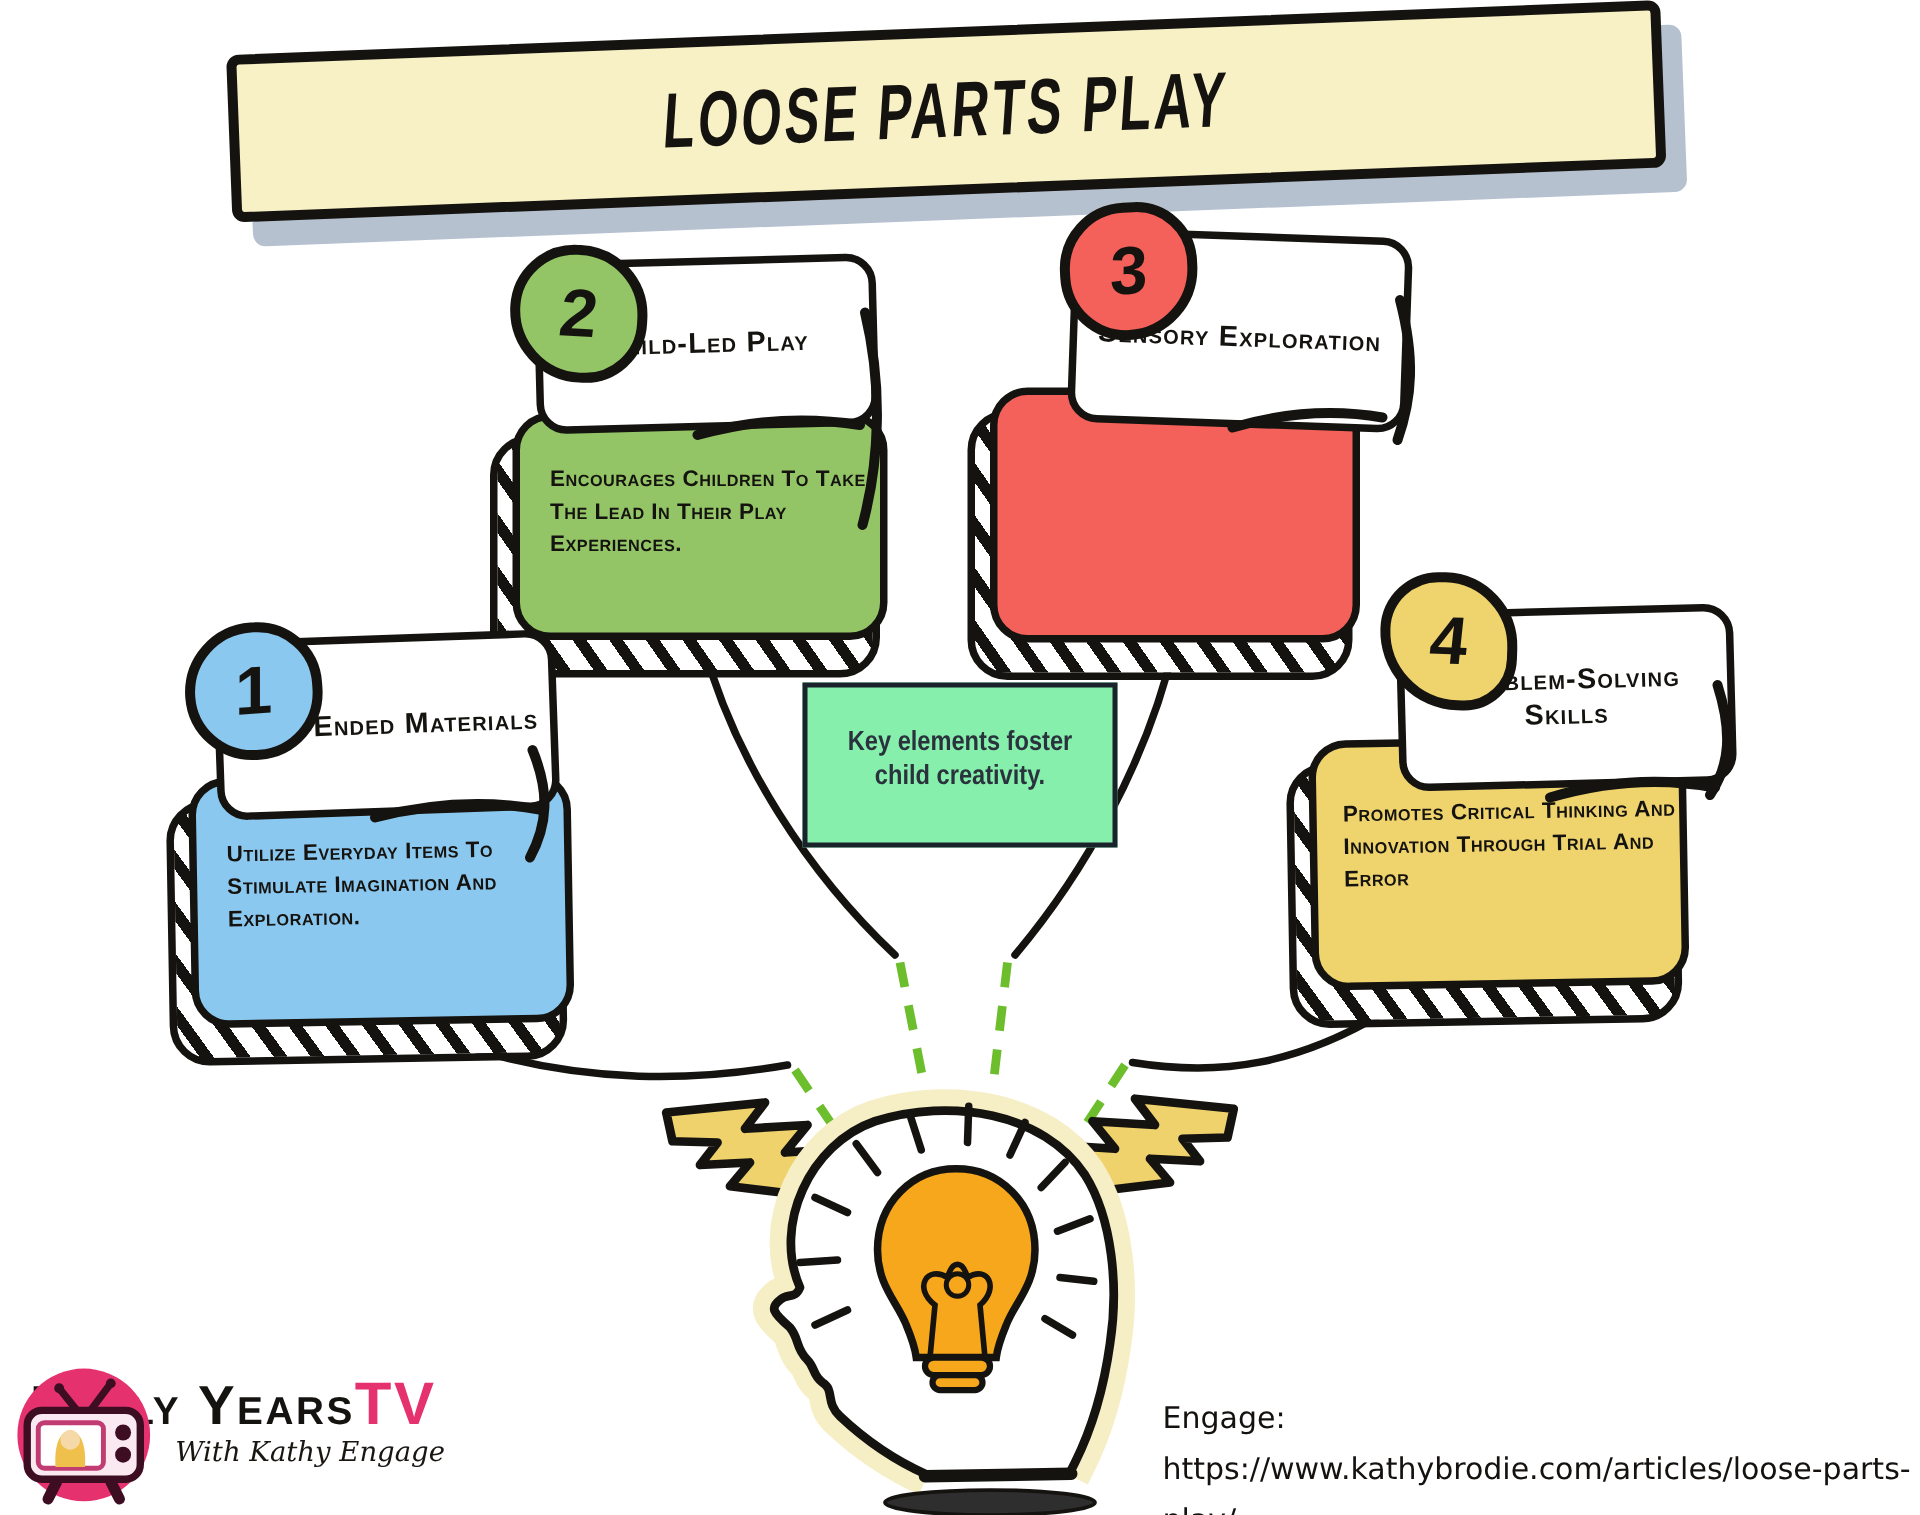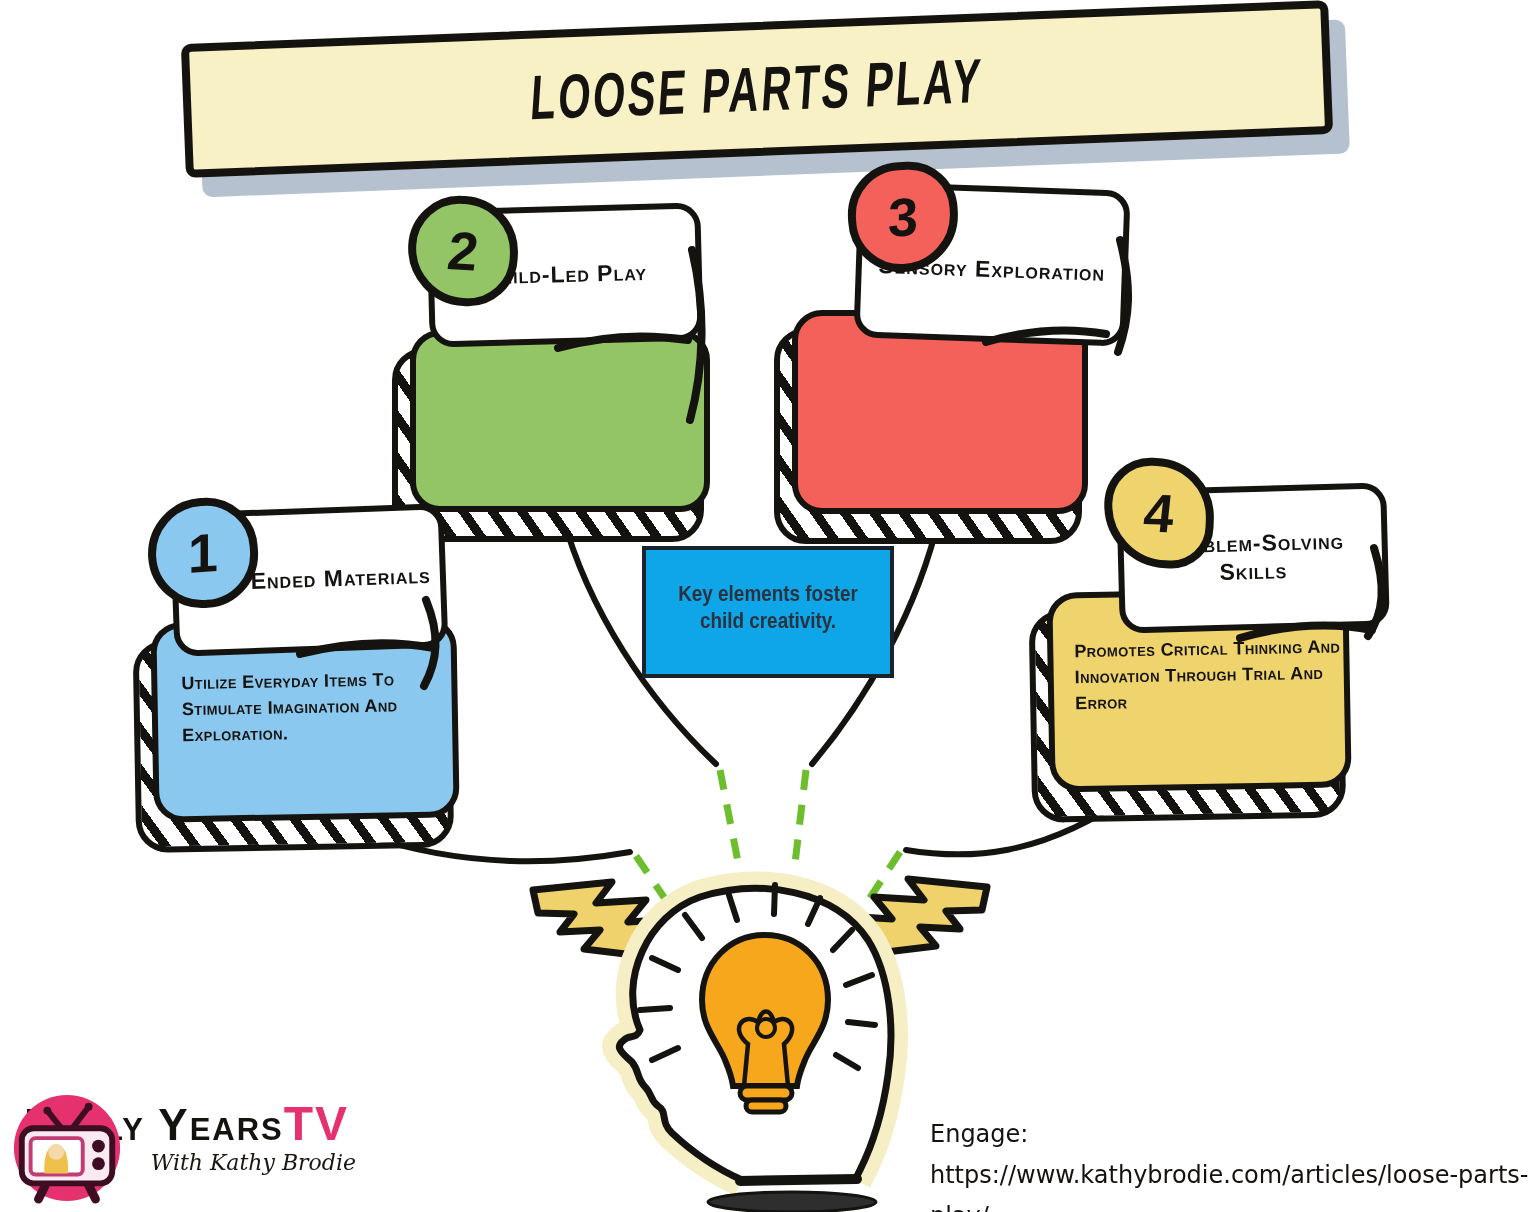--- a/index.html
+++ b/index.html
@@ -55,21 +55,21 @@
   .bd2 p{left:30px;top:40px;width:258px;}
   .bd3{left:792px;top:310px;width:296px;height:204px;}
   .bd3 .fill{background:#f4605a;}
   .bd3 p{left:18px;top:54px;width:266px;}
   .bd4{left:1048px;top:590px;width:302px;height:200px;transform:rotate(-1deg);}
   .bd4 .fill{background:#efd46e;}
   .bd4 p{left:27px;top:46px;width:268px;}
 
   
   .center-note{position:absolute;left:642px;top:546px;width:244px;height:124px;
-               background:#0ea5e9;border:4px solid #1a222c;z-index:2;
+               background:#86efac;border:4px solid #1a222c;z-index:2;
                display:flex;align-items:center;justify-content:center;text-align:center;}
   .center-note p{margin:0 6px 10px 6px;font-size:21px;font-weight:bold;color:#2a333d;
                  line-height:1.25;transform:scaleX(0.9) scaleY(1.05);}
 
   
   .logo{position:absolute;left:8px;top:1086px;display:flex;align-items:flex-start;z-index:2;}
   .logo-text{margin-left:16px;margin-top:14px;width:332px;}
   .logo-name{font-size:44px;font-weight:bold;font-variant:small-caps;letter-spacing:2px;
              white-space:nowrap;line-height:1;}
   .logo-name .tv{color:#e5326f;font-size:48px;}
@@ -157,20 +157,21 @@
 
   <div class="badge b2">
       <span>2</span>
     </div>
   <div class="card-header h2">
     <span class="t">Child-Led Play</span>
   </div>
   <div class="card-body bd2">
     <div class="hatch"></div>
     <div class="fill"></div>
+    <p>Encourages children to take the lead in their play experiences.</p>
   </div>
 
   <div class="badge b3">
       <span>3</span>
     </div>
   <div class="card-header h3">
     <span class="t">Sensory Exploration</span>
   </div>
   <div class="card-body bd3">
     <div class="hatch"></div>
@@ -223,21 +224,21 @@
       <circle cx="92" cy="78" r="6.5" fill="#3d0d22"></circle>
       <g stroke="#3d0d22" stroke-width="9" stroke-linecap="round">
         <path d="M 38,100 L 31,114"></path>
           <path d="M 82,100 L 89,114"></path>
       </g>
     </svg>
     <div class="logo-text">
       <div class="logo-name">
         <span>Early Years</span><span class="tv">TV</span>
       </div>
-      <div class="logo-tagline">With Kathy Brodie</div>
+      <div class="logo-tagline">With Kathy Engage</div>
     </div>
   </div>
 
   <div class="source">
     <div>Engage:</div>
     <div>https://www.kathybrodie.com/articles/loose-parts-play/</div>
   </div>
 
 </div>
 

